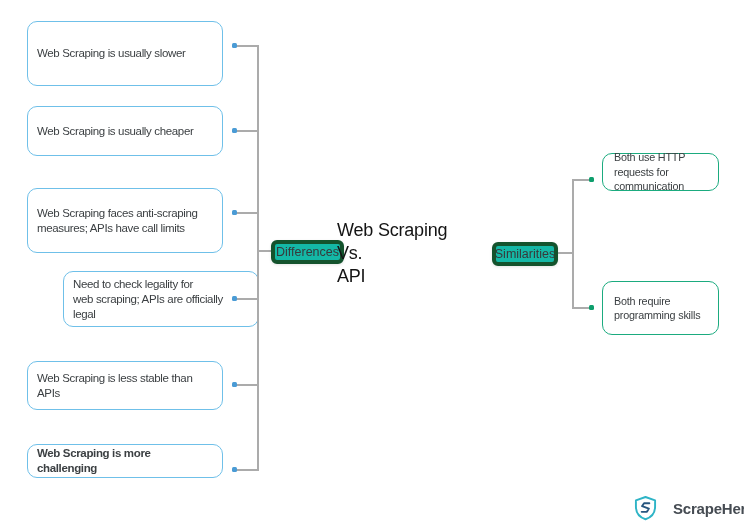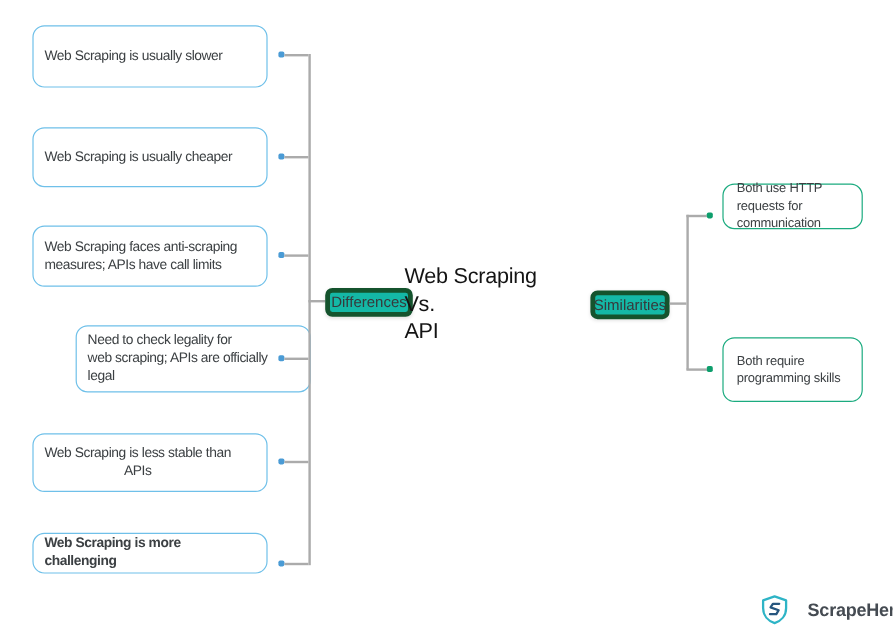--- a/index.html
+++ b/index.html
@@ -34,25 +34,25 @@
   }
   .node-green {
     left: 602px;
     width: 117px;
     border: 1.5px solid var(--similarity-border, #1bab7f);
     padding: 0 4px 0 11px;
     font-size: 10.8px;
     line-height: 14.5px;
     letter-spacing: -0.2px;
   }
-  .b1 { top: 21px;  height: 52px; }
+  .b1 { top: 21px;  height: 65px; }
   .b2 { top: 106px; height: 50px; }
-  .b3 { top: 188px; height: 51px; }
+  .b3 { top: 188px; height: 65px; }
   .b4 { top: 271px; height: 56px; margin-left: 36px; }
-  .b5 { top: 361px; height: 49px; text-align: center; }
+  .b5 { top: 361px; height: 49px; }
   .b6 { top: 444px; height: 34px; font-weight: bold; }
   .gA { top: 153px; height: 38px; }
   .gB { top: 281px; height: 54px; }
 
   
   .hline, .vline { position: absolute; background: var(--connector, #ababab); }
   .hline { height: 1.5px; }
   .vline { width: 1.5px; }
 
   .hl1 { left: 237px; top: 45px;  width: 20px; }

